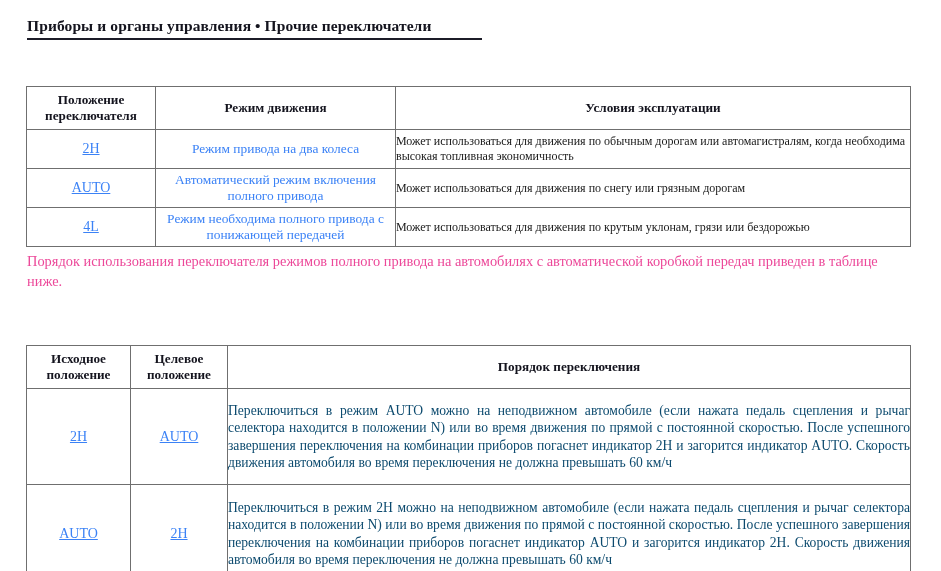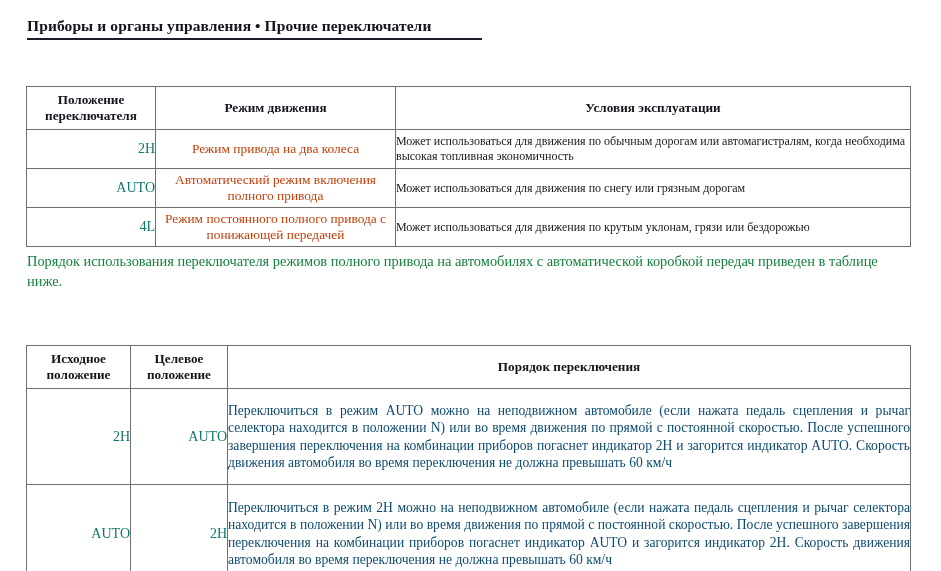--- a/index.html
+++ b/index.html
@@ -57,31 +57,32 @@
   }
   .tbl .hd {
     text-align: center;
     font-weight: bold;
     font-size: 13.2px;
     line-height: 1.18;
     padding: 5px 4px 6px 4px;
     color: #14141e;
   }
   .ctr {
-    text-align: right;
+    text-align: center;
     font-size: 14px;
     padding: 4px 5px;
-    color: #0f766e;
+    color: #3b82f6;
+    text-decoration: underline;
   }
   .midc {
     text-align: center;
     font-size: 13.4px;
     line-height: 1.2;
     padding: 4px 6px;
-    color: #c2410c;
+    color: #3b82f6;
   }
   .desc {
     text-align: left;
     font-size: 12px;
     line-height: 1.23;
     padding: 3px 6px 4px 6px;
     color: #1a1a1a;
   }
   
   #table-modes { left: 26px; top: 46px; width: 884px; }
@@ -110,21 +111,21 @@
   }
   
   .note {
     position: absolute;
     left: 27px;
     top: 252px;
     width: 886px;
     font-size: 14.4px;
     line-height: 1.36;
     text-align: left;
-    color: #15803d;
+    color: #ec4899;
   }
 </style>
 </head>
 <body>
 
 <div class="page">
 
   <div class="doc-title">Приборы и органы управления • Прочие переключатели</div>
   <div class="title-rule"></div>
 
@@ -150,21 +151,21 @@
         <td class="midc">Режим привода на два колеса</td>
         <td class="desc">Может использоваться для движения по обычным дорогам или автомагистралям, когда необходима высокая топливная экономичность</td>
       </tr>
       <tr class="r-body">
         <td class="ctr">AUTO</td>
         <td class="midc">Автоматический режим включения полного привода</td>
         <td class="desc">Может использоваться для движения по снегу или грязным дорогам</td>
       </tr>
       <tr class="r-body">
         <td class="ctr">4L</td>
-        <td class="midc">Режим постоянного полного привода с понижающей передачей</td>
+        <td class="midc">Режим необходима полного привода с понижающей передачей</td>
         <td class="desc">Может использоваться для движения по крутым уклонам, грязи или бездорожью</td>
       </tr>
     </tbody>
   </table>
 
   <div class="note">Порядок использования переключателя режимов полного привода на автомобилях с автоматической коробкой передач приведен в таблице ниже.</div>
 
   <table class="tbl" id="table-sequence">
     <colgroup>
         <col class="c1">

